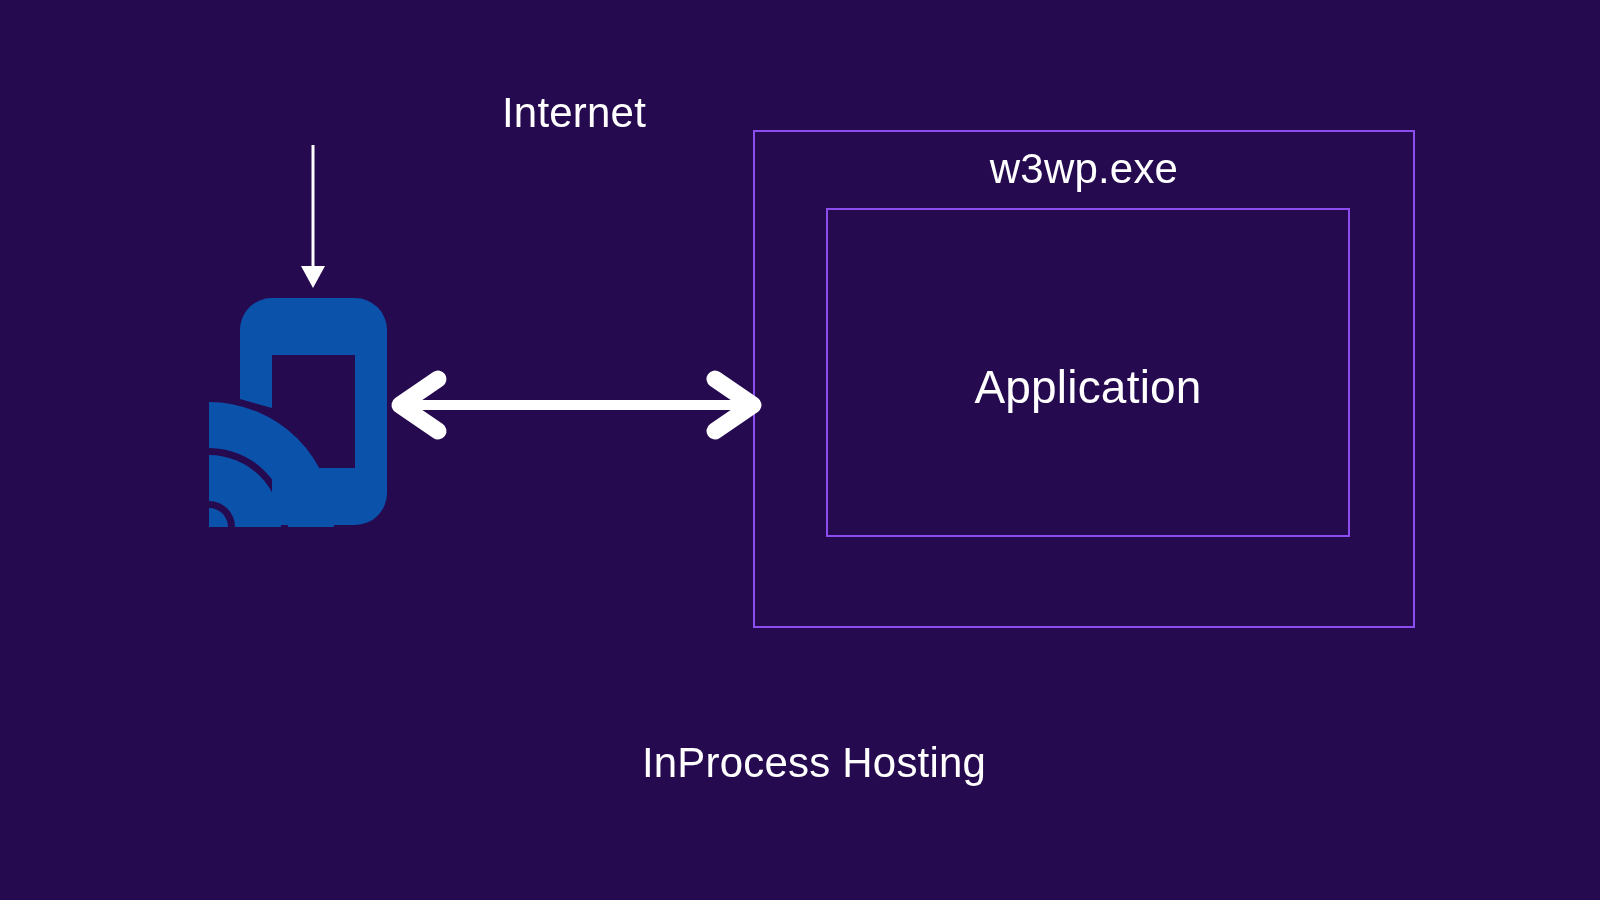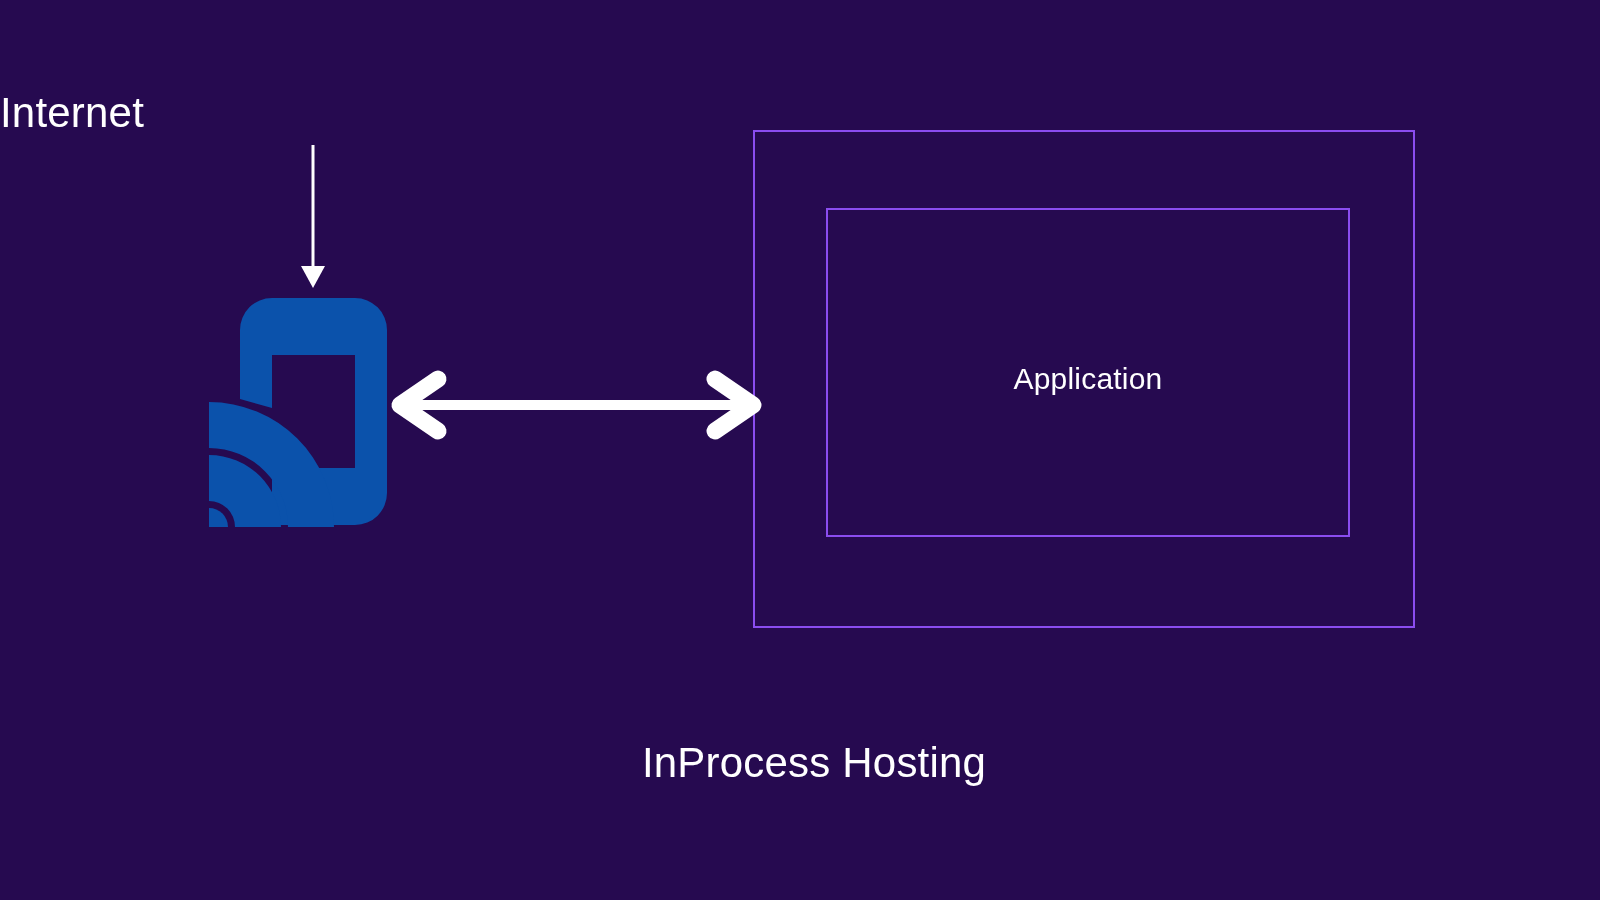--- a/index.html
+++ b/index.html
@@ -28,21 +28,21 @@
     font-family: "Liberation Sans", sans-serif;
     font-weight: 400;
     white-space: nowrap;
     line-height: 1;
     letter-spacing: 0.2px;
   }
   #internet-label {
     left: 0;
     top: 92px;
     width: 646px;
-    text-align: left;
+    text-align: right;
     font-size: 42px;
   }
   #iis-label {
     left: 753px;
     top: 38px;
     width: 662px;
     text-align: center;
     font-size: 42px;
   }
   #w3wp-label {
@@ -50,21 +50,21 @@
     top: 148px;
     width: 662px;
     text-align: center;
     font-size: 42px;
   }
   #application-label {
     left: 826px;
     top: 364px;
     width: 524px;
     text-align: center;
-    font-size: 30px;
+    font-size: 46px;
   }
   #caption-label {
     left: 0;
     top: 742px;
     width: 1628px;
     text-align: center;
     font-size: 42px;
   }
 
   
@@ -100,20 +100,21 @@
   }
 </style>
 </head>
 <body>
 
 <div id="canvas">
 
   <div class="label" id="internet-label">Internet</div>
 
 
+  <div class="label" id="w3wp-label">w3wp.exe</div>
 
   <div class="label" id="application-label">Application</div>
 
   <div class="label" id="caption-label">InProcess Hosting</div>
 
   <div class="box" id="iis-box"></div>
 
   <div class="box" id="application-box"></div>
 
   <svg class="overlay" viewBox="0 0 1600 900">

